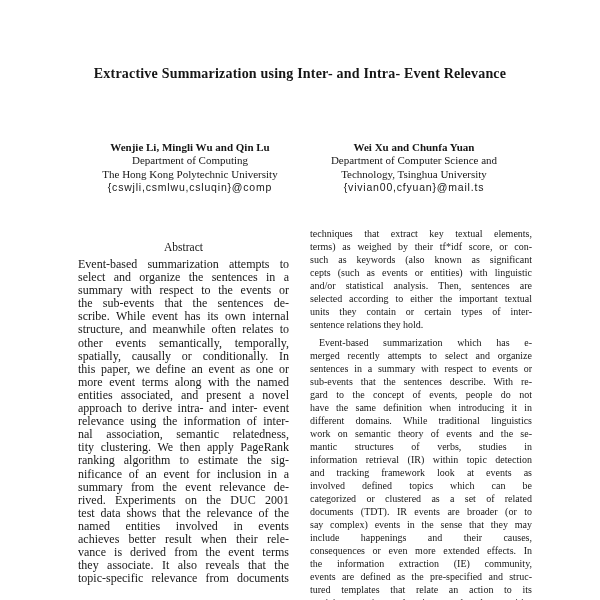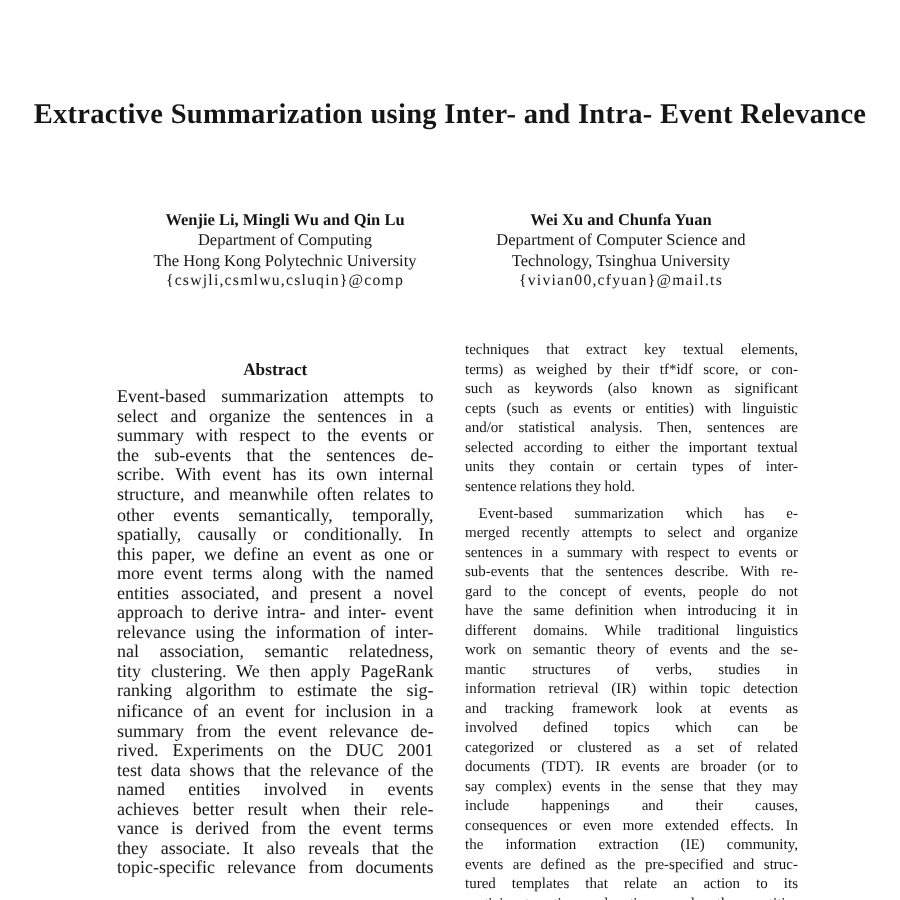--- a/index.html
+++ b/index.html
@@ -7,42 +7,42 @@
     position: relative;
     width: 600px; height: 600px;
     background: #ffffff;
     color: #161616;
     font-family: "Liberation Serif", "DejaVu Serif", serif;
     overflow: hidden;
   }
   .title {
     position: absolute; top: 66px; left: 0; right: 0;
     text-align: center;
-    font-size: 19px; font-weight: bold;
+    font-size: 14px; font-weight: bold;
     letter-spacing: 0.2px;
   }
   .author-block {
     position: absolute; top: 124px;
     width: 244px;
     text-align: center;
     font-size: 11px; line-height: 13.4px;
   }
   .author-left  { left: 68px; }
   .author-right { left: 292px; }
   .author-names { font-weight: bold; margin-top: 17px; }
   .email-line {
-    font-family: Liberation Serif, serif;
+    font-family: Liberation Sans, sans-serif;
     font-size: 10.5px;
     letter-spacing: 0.8px;
     white-space: nowrap;
   }
   .abstract-heading {
     position: absolute; left: 78px; top: 241px; width: 211px;
     text-align: center;
-    font-size: 11.5px; font-weight: bold;
+    font-size: 11.5px; font-weight: normal;
   }
   .abstract-body {
     position: absolute; left: 78px; top: 258px; width: 211px;
     font-size: 12px; line-height: 13.1px;
   }
   .right-column {
     position: absolute; left: 310px; top: 227px; width: 222px;
     font-size: 10px; line-height: 13px;
   }
   .para + .para { margin-top: 5px; }
@@ -76,21 +76,21 @@
   </div>
 
   <div class="abstract-heading">Abstract</div>
 
   <div class="abstract-body">
       <div class="para">
         <div class="tline">Event-based summarization attempts to</div>
         <div class="tline">select and organize the sentences in a</div>
         <div class="tline">summary with respect to the events or</div>
         <div class="tline">the sub-events that the sentences de-</div>
-        <div class="tline">scribe. With event has its own internal</div>
+        <div class="tline">scribe. While event has its own internal</div>
         <div class="tline">structure, and meanwhile often relates to</div>
         <div class="tline">other events semantically, temporally,</div>
         <div class="tline">spatially, causally or conditionally. In</div>
         <div class="tline">this paper, we define an event as one or</div>
         <div class="tline">more event terms along with the named</div>
         <div class="tline">entities associated, and present a novel</div>
         <div class="tline">approach to derive intra- and inter- event</div>
         <div class="tline">relevance using the information of inter-</div>
         <div class="tline">nal association, semantic relatedness,</div>
         <div class="tline">tity clustering. We then apply PageRank</div>

